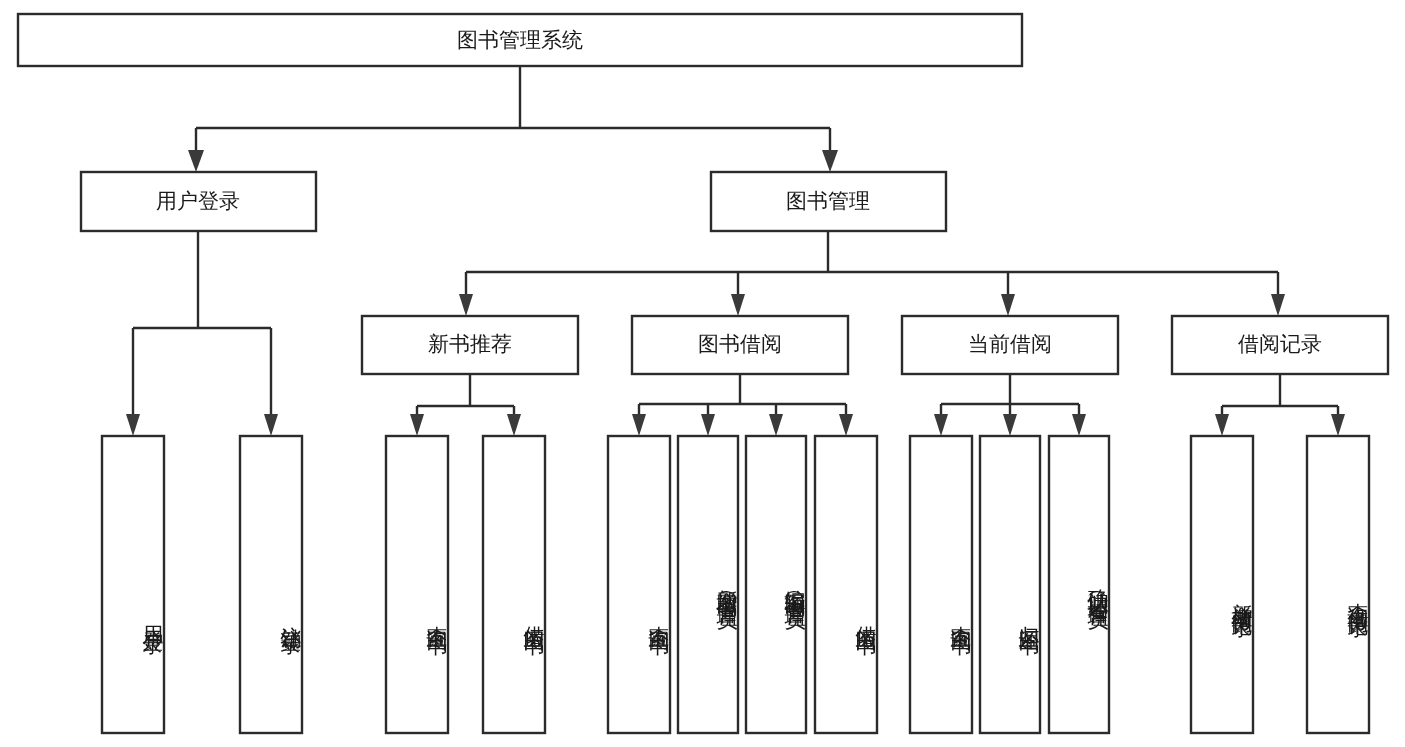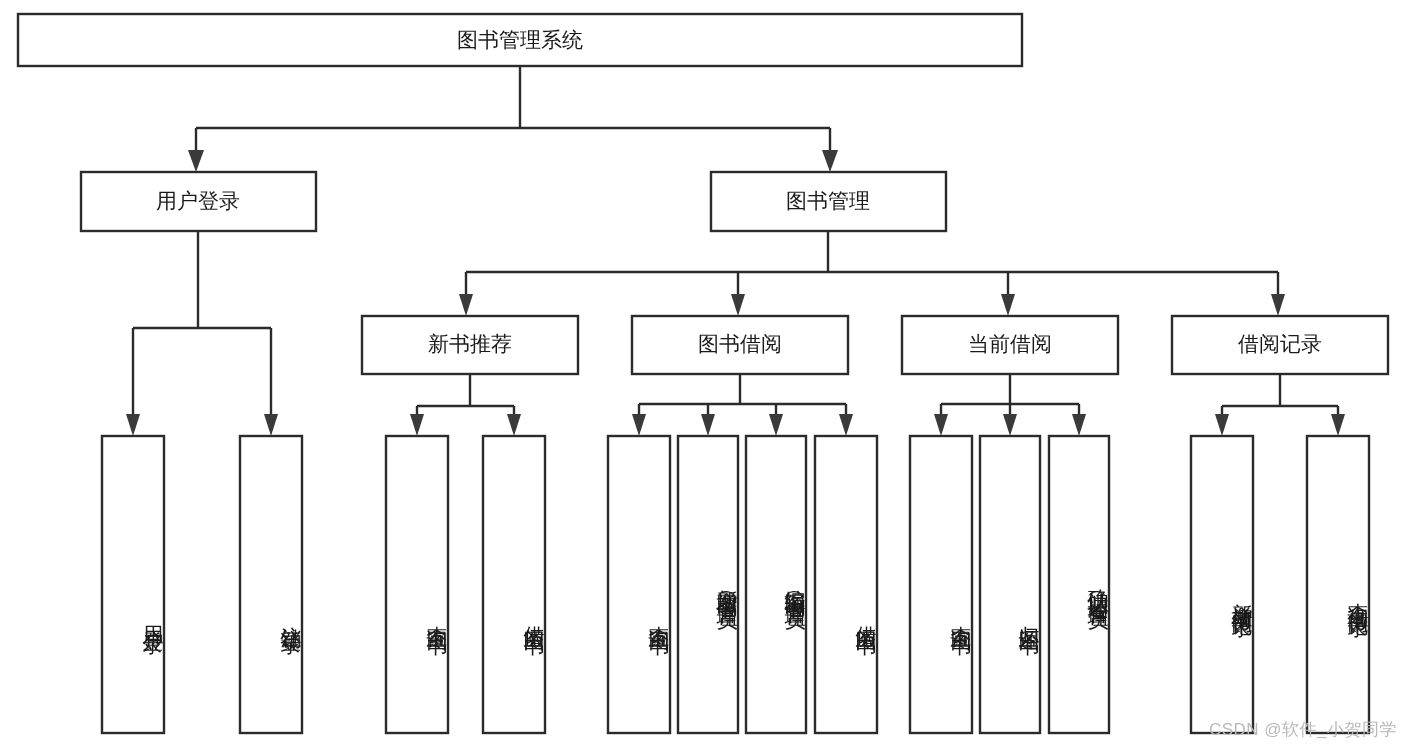--- a/index.html
+++ b/index.html
@@ -217,15 +217,14 @@
   <div class="vlabel" style="left:746px; top:443px; width:60px; height:285px;">编辑图书（管理员）</div>
   <div class="vlabel" style="left:815px; top:505px; width:62px; height:220px;">借阅图书</div>
 
   <div class="vlabel" style="left:910px; top:505px; width:62px; height:220px;">查询图书</div>
   <div class="vlabel" style="left:980px; top:505px; width:60px; height:220px;">归还图书</div>
   <div class="vlabel" style="left:1049px; top:443px; width:60px; height:285px;">确认归还（管理员）</div>
 
   <div class="vlabel" style="left:1191px; top:470px; width:62px; height:250px;">新增借阅记录</div>
   <div class="vlabel" style="left:1307px; top:470px; width:62px; height:250px;">查询借阅记录</div>
 
-  <div class="watermark">CSDN @软件_小贺同学</div>
 
 </div>
 
 </body></html>

